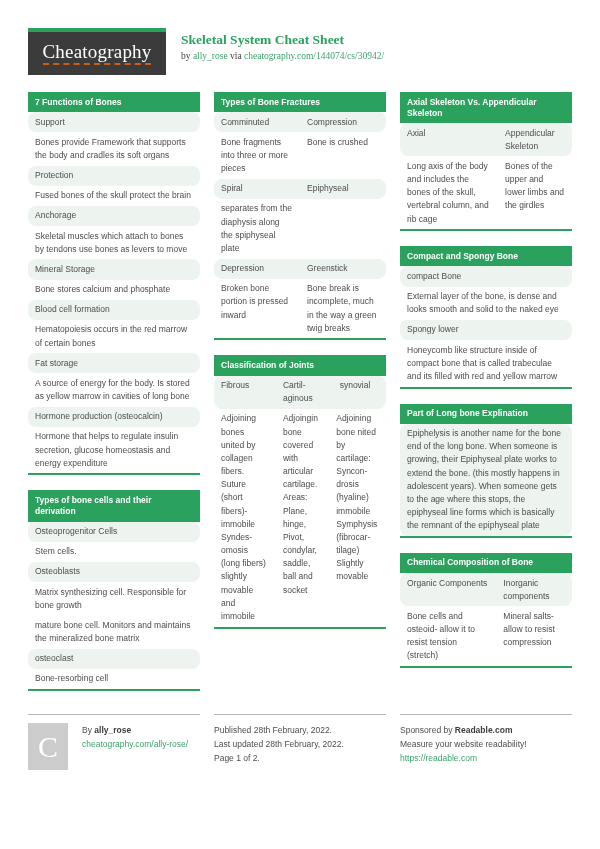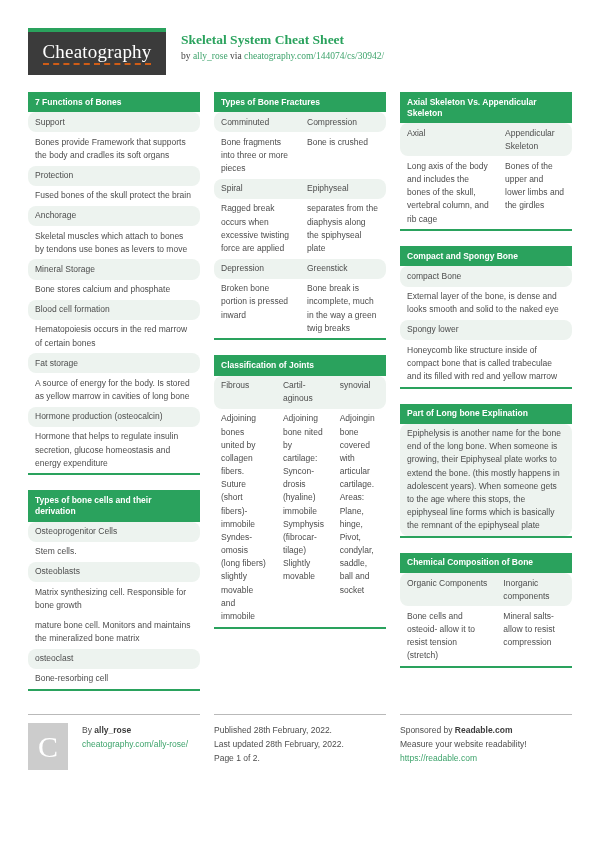--- a/index.html
+++ b/index.html
@@ -141,43 +141,42 @@
           </div>
           <div class="card-row">
             <div class="cell" style="flex: 0 0 50%;">Bone fragments into three or more pieces</div>
             <div class="cell" style="flex: 0 0 50%;">Bone is crushed</div>
           </div>
           <div class="card-row shaded">
             <div class="cell" style="flex: 0 0 50%;">Spiral</div>
             <div class="cell" style="flex: 0 0 50%;">Epiphyseal</div>
           </div>
           <div class="card-row">
-            <div class="cell" style="flex: 0 0 50%;">Ragged break occurs when excessive twisting force are applied</div>
             <div class="cell" style="flex: 0 0 50%;">separates from the diaphysis along the spiphyseal plate</div>
           </div>
           <div class="card-row shaded">
             <div class="cell" style="flex: 0 0 50%;">Depression</div>
             <div class="cell" style="flex: 0 0 50%;">Greenstick</div>
           </div>
           <div class="card-row">
             <div class="cell" style="flex: 0 0 50%;">Broken bone portion is pressed inward</div>
             <div class="cell" style="flex: 0 0 50%;">Bone break is incomplete, much in the way a green twig breaks</div>
           </div>
         </section>
         <section class="card">
           <div class="card-header">Classification of Joints</div>
           <div class="card-row shaded">
             <div class="cell" style="flex: 0 0 36%;">Fibrous</div>
             <div class="cell" style="flex: 0 0 33%;">Cartil-aginous</div>
             <div class="cell" style="flex: 0 0 31%;">synovial</div>
           </div>
           <div class="card-row">
             <div class="cell" style="flex: 0 0 36%;">Adjoining bones united by collagen fibers. Suture (short fibers)- immobile Syndes-omosis (long fibers) slightly movable and immobile</div>
+            <div class="cell" style="flex: 0 0 31%;">Adjoingin bone covered with articular cartilage. Areas: Plane, hinge, Pivot, condylar, saddle, ball and socket</div>
             <div class="cell" style="flex: 0 0 33%;">Adjoining bone nited by cartilage: Syncon-drosis (hyaline) immobile Symphysis (fibrocar-tilage) Slightly movable</div>
-            <div class="cell" style="flex: 0 0 31%;">Adjoingin bone covered with articular cartilage. Areas: Plane, hinge, Pivot, condylar, saddle, ball and socket</div>
           </div>
         </section>
       </div>
       <div class="column">
         <section class="card">
           <div class="card-header">Axial Skeleton Vs. Appendicular Skeleton</div>
           <div class="card-row shaded">
             <div class="cell" style="flex: 0 0 57%;">Axial</div>
             <div class="cell" style="flex: 0 0 43%;">Appendicular Skeleton</div>
           </div>

